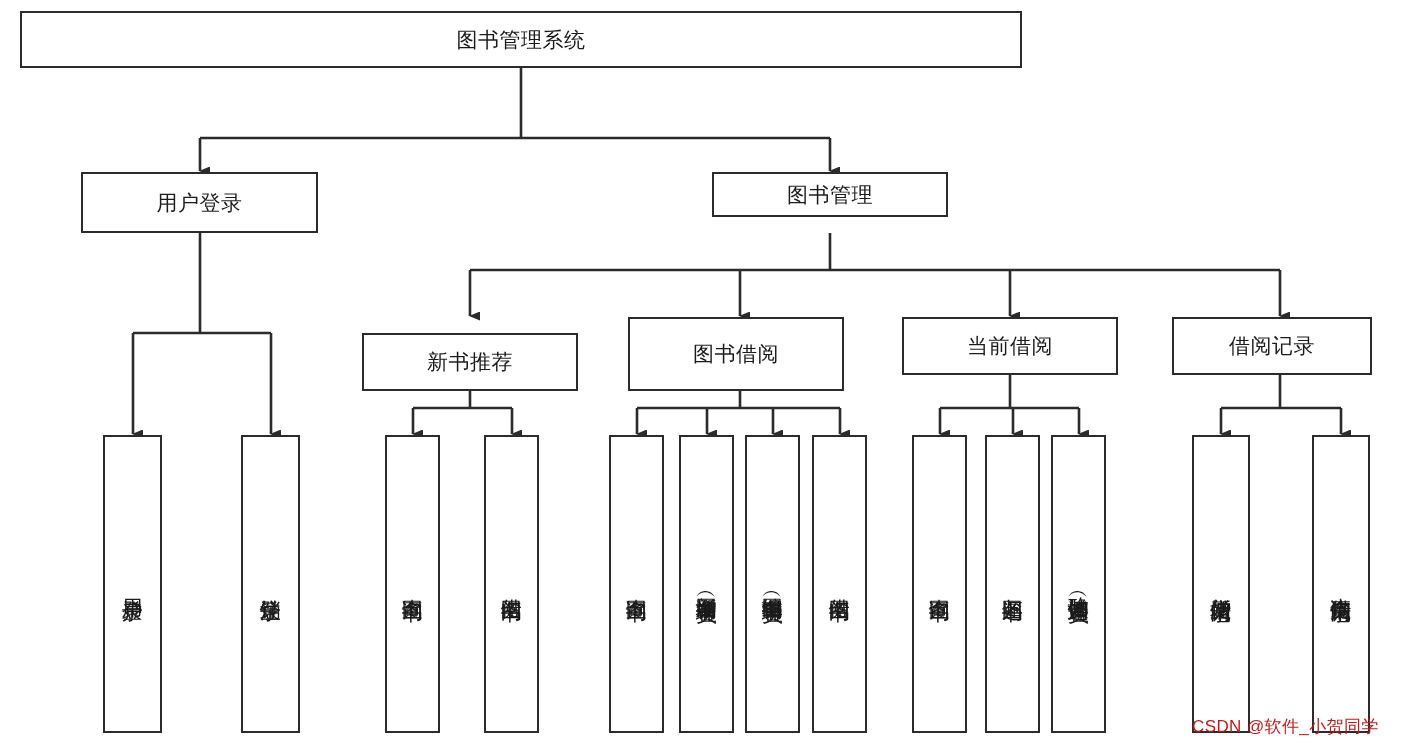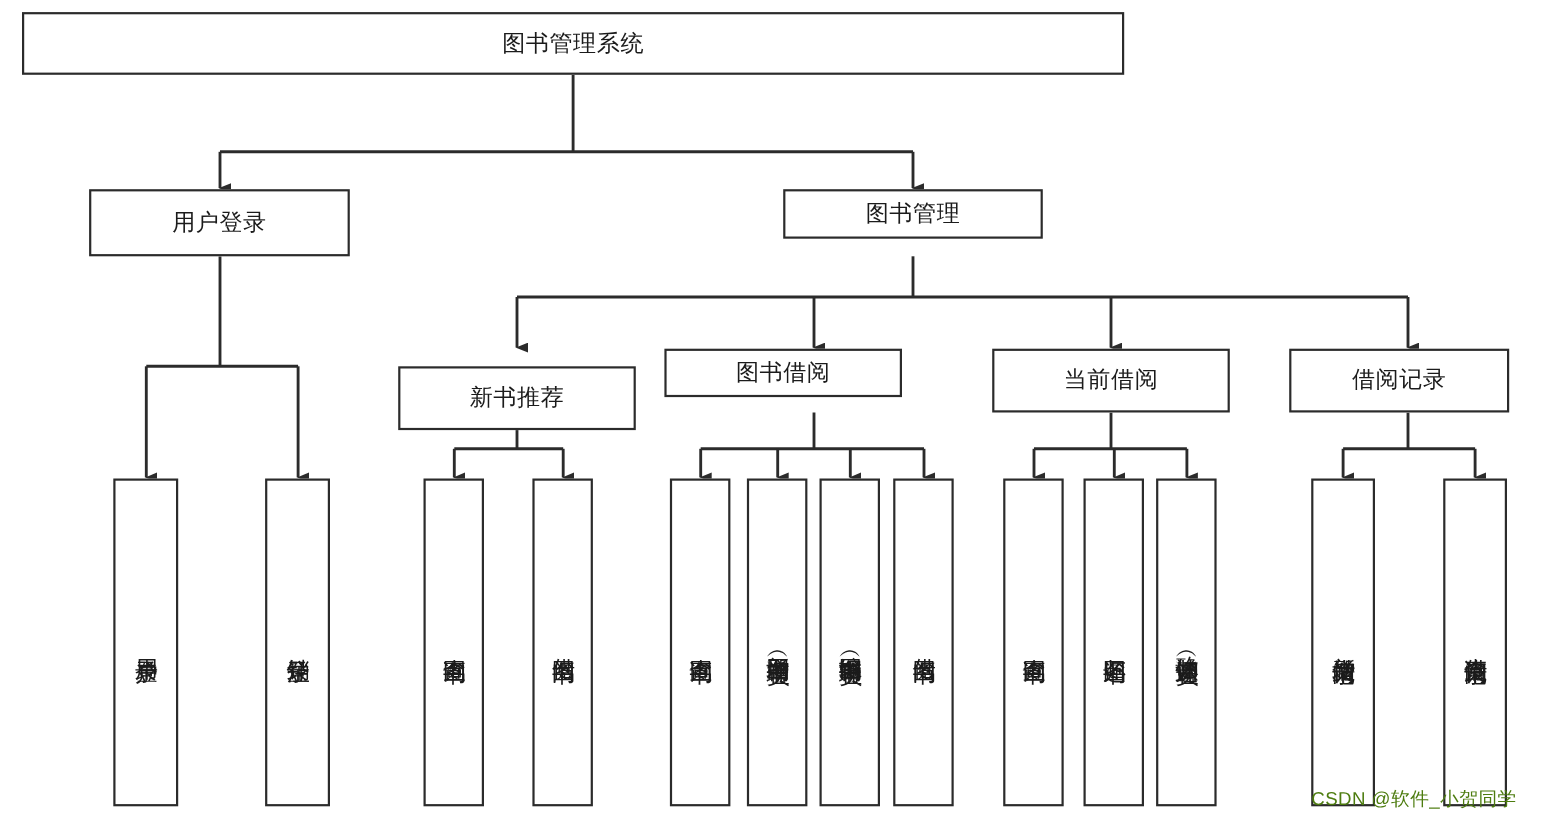--- a/index.html
+++ b/index.html
@@ -52,21 +52,21 @@
     white-space: nowrap;
     text-align: center;
   }
   .leaf-box {
     align-items: center;
     justify-content: center;
   }
   #watermark {
     position: absolute;
     font-size: 17px;
-    color: #4d7c0f;
+    color: #b91c1c;
     white-space: nowrap;
     pointer-events: none;
     letter-spacing: 0.4px;
   }
 </style>
 </head>
 <body>
 
 <div id="diagram-root">
   <svg id="diagram-svg" viewBox="0 0 1405 747" xmlns="http://www.w3.org/2000/svg">
@@ -117,21 +117,21 @@
       </div>
       <div class="node-box" style="left: 81px; top: 172px; width: 237px; height: 61px;">
         <span class="node-label-h">用户登录</span>
       </div>
       <div class="node-box" style="left: 712px; top: 172px; width: 236px; height: 45px;">
         <span class="node-label-h">图书管理</span>
       </div>
       <div class="node-box" style="left: 362px; top: 317px; width: 216px; height: 58px; margin-top: 16px;">
         <span class="node-label-h">新书推荐</span>
       </div>
-      <div class="node-box" style="left: 604px; top: 317px; width: 216px; height: 44px;">
+      <div class="node-box" style="left: 628px; top: 317px; width: 216px; height: 74px;">
         <span class="node-label-h">图书借阅</span>
       </div>
       <div class="node-box" style="left: 902px; top: 317px; width: 216px; height: 58px;">
         <span class="node-label-h">当前借阅</span>
       </div>
       <div class="node-box" style="left: 1172px; top: 317px; width: 200px; height: 58px;">
         <span class="node-label-h">借阅记录</span>
       </div>
       <div class="node-box leaf-box" style="left: 103px; top: 435px; width: 59px; height: 298px;">
         <span class="node-label-v">用户登录</span>

